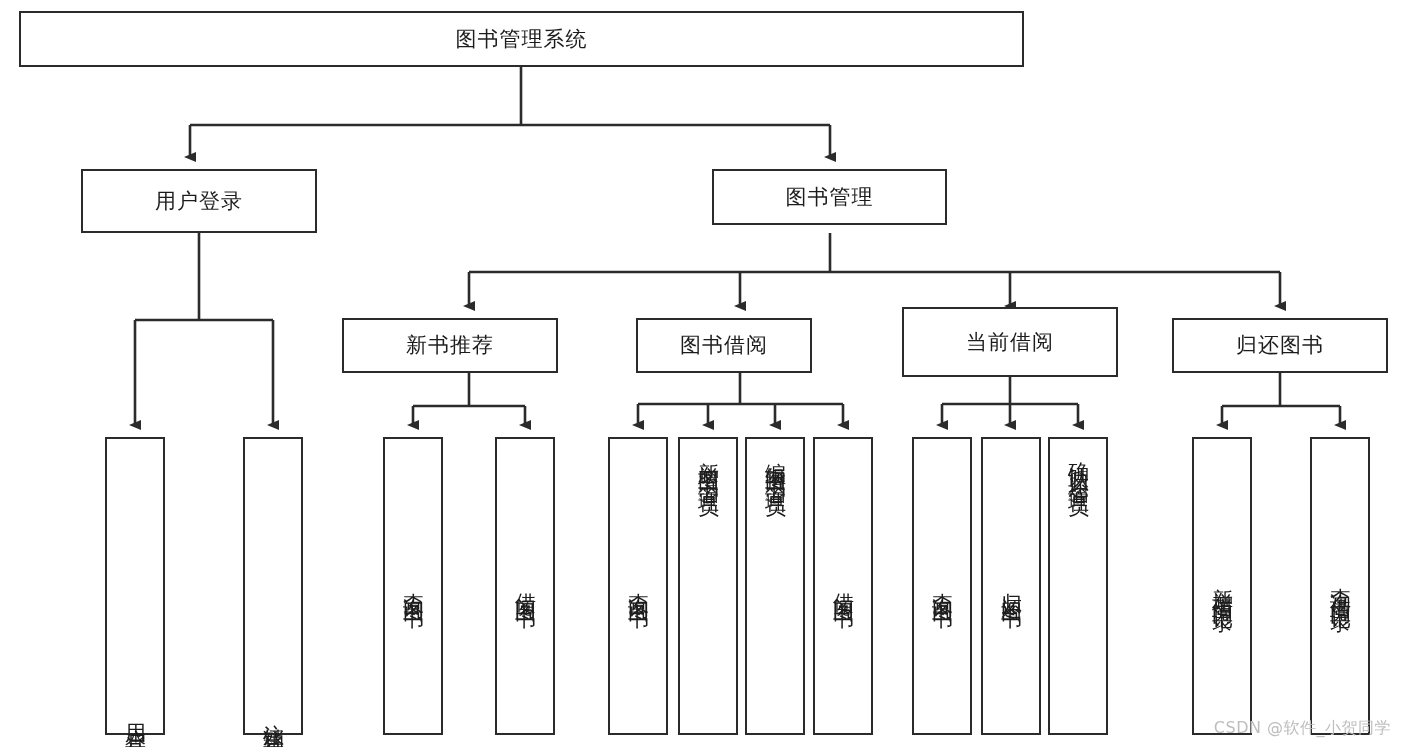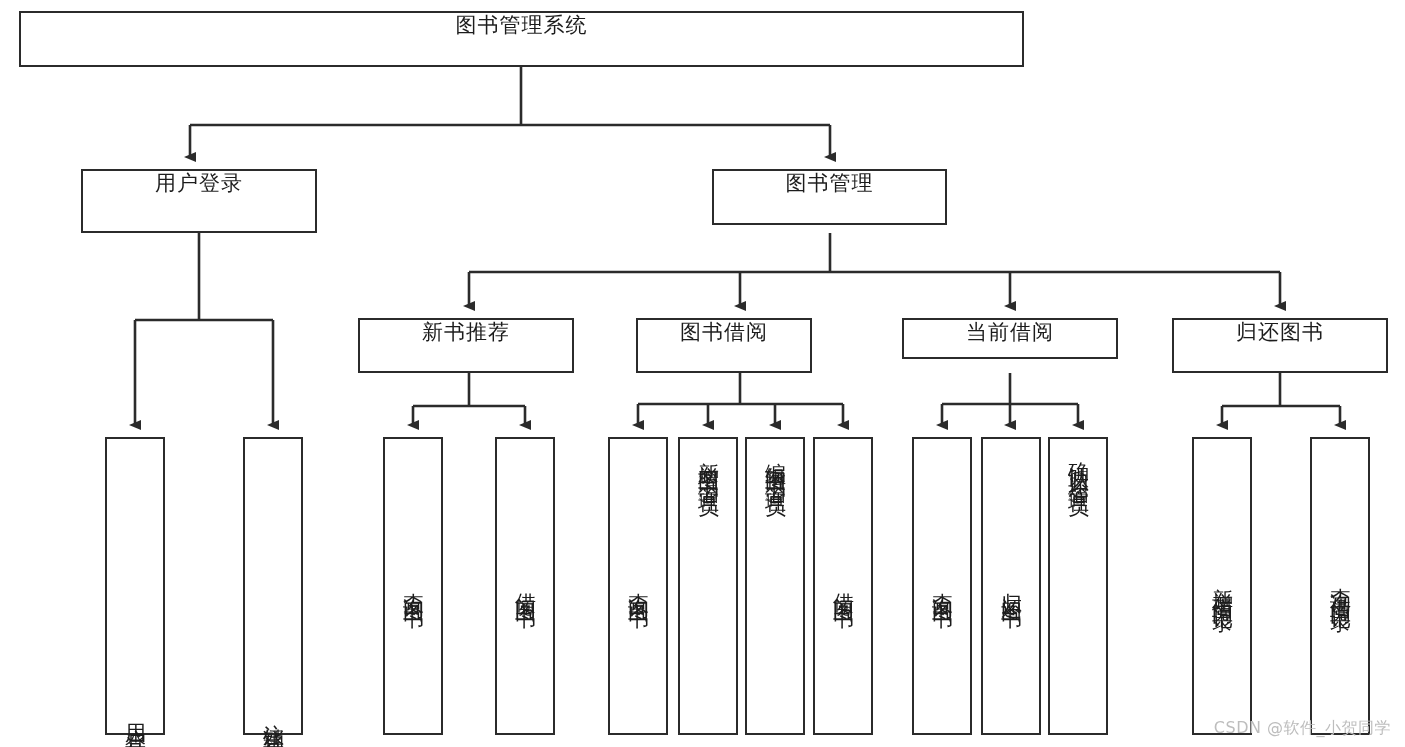--- a/index.html
+++ b/index.html
@@ -8,20 +8,21 @@
     font-family:"DejaVu Sans","Liberation Sans",sans-serif;
   }
   #diagram-root{position:relative;width:1405px;height:747px;background:#fff;}
   svg{position:absolute;left:0;top:0;}
   .node-box{
     position:absolute;
     background:#ffffff;
     border:2px solid #2b2b2b;
     box-sizing:border-box;
     display:flex;
+    align-items:center;
     justify-content:center;
   }
   .node-label{
     color:#1c1c1c;
     font-size:21px;
     line-height:1.15;
     letter-spacing:1px;
     white-space:nowrap;
     user-select:none;
   }
@@ -118,27 +119,27 @@
     <span class="node-label">图书管理系统</span>
   </div>
 
   <div class="node-box" style="left:81px;top:169px;width:236px;height:64px;">
     <span class="node-label">用户登录</span>
   </div>
   <div class="node-box" style="left:712px;top:169px;width:235px;height:56px;">
     <span class="node-label">图书管理</span>
   </div>
 
-  <div class="node-box" style="left:358px;top:318px;width:216px;height:55px;">
+  <div class="node-box" style="left:342px;top:318px;width:216px;height:55px;">
     <span class="node-label">新书推荐</span>
   </div>
   <div class="node-box" style="left:636px;top:318px;width:176px;height:55px;">
     <span class="node-label">图书借阅</span>
   </div>
-  <div class="node-box" style="left:902px;top:318px;width:216px;height:41px;">
+  <div class="node-box" style="left:902px;top:307px;width:216px;height:70px;">
     <span class="node-label">当前借阅</span>
   </div>
   <div class="node-box" style="left:1172px;top:318px;width:216px;height:55px;">
     <span class="node-label">归还图书</span>
   </div>
 
   <div class="leaf-box align-bottom" style="left:105px;top:437px;width:60px;height:298px;">
     <span class="leaf-label">用户登录</span>
   </div>
   <div class="leaf-box align-bottom" style="left:243px;top:437px;width:60px;height:298px;">

